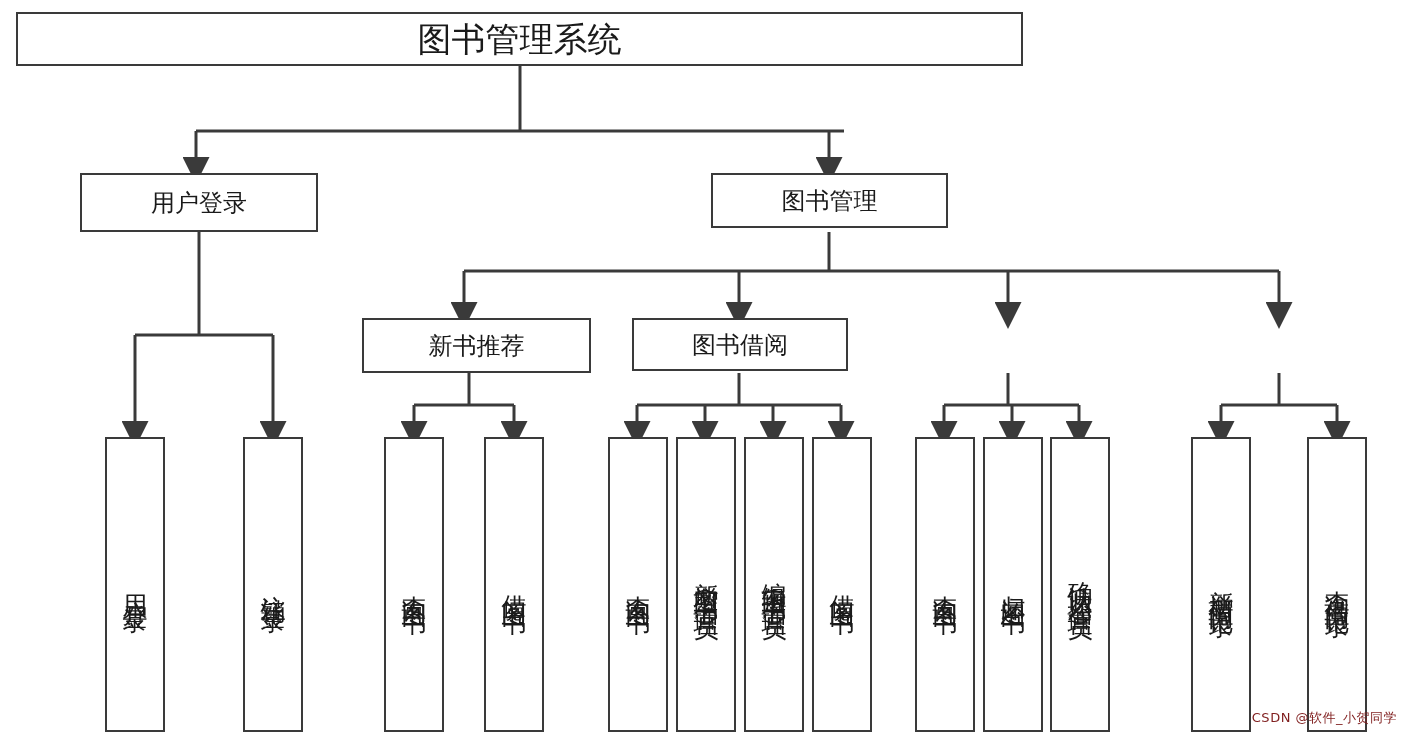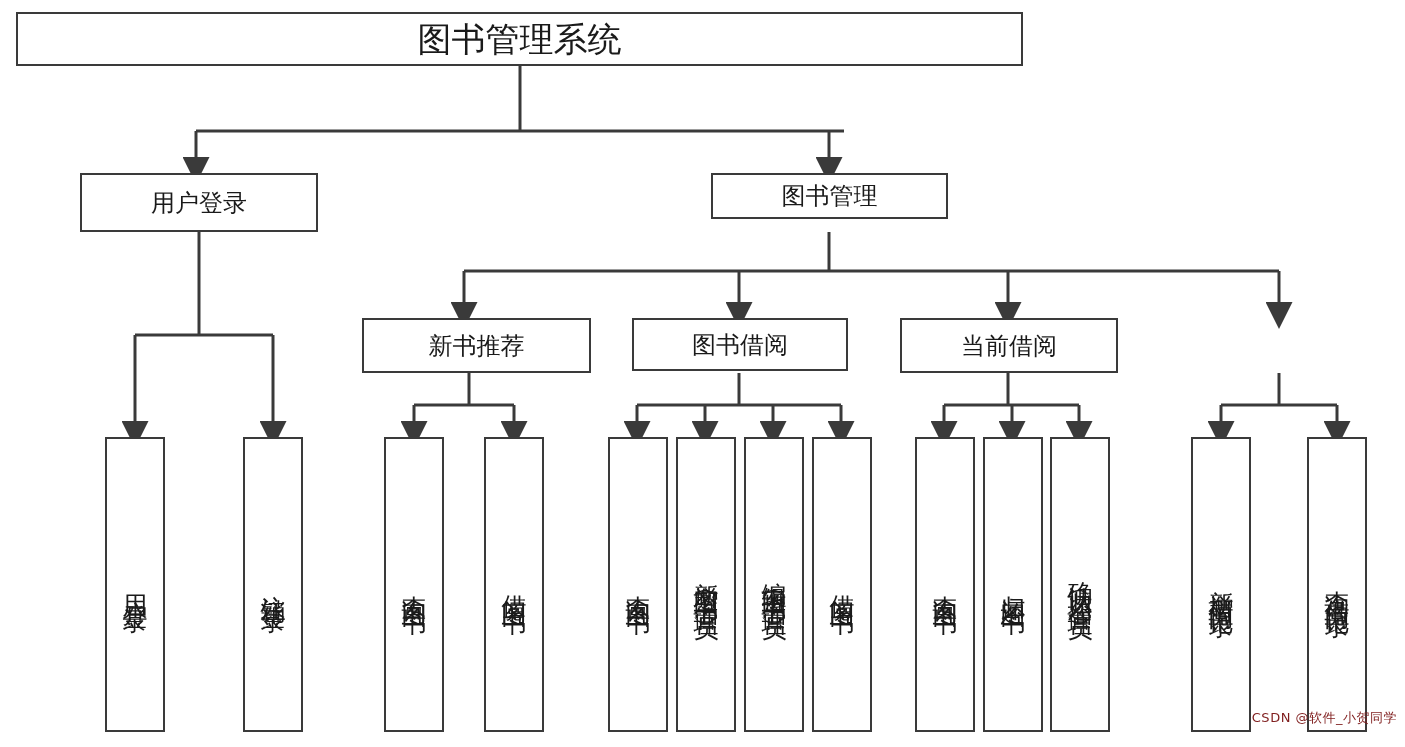--- a/index.html
+++ b/index.html
@@ -129,35 +129,32 @@
   </svg>
 
   <div class="node root-node" style="left:16px; top:12px; width:1007px; height:54px;">
     <span class="hlabel">图书管理系统</span>
   </div>
 
   <div class="node branch-node" style="left:80px; top:173px; width:238px; height:59px;">
     <span class="hlabel">用户登录</span>
   </div>
 
-  <div class="node branch-node" style="left:711px; top:173px; width:237px; height:46px;">
+  <div class="node branch-node" style="left:711px; top:173px; width:237px; height:55px;">
     <span class="hlabel">图书管理</span>
   </div>
 
   <div class="node branch-node" style="left:362px; top:318px; width:229px; height:55px;">
     <span class="hlabel">新书推荐</span>
   </div>
 
   <div class="node branch-node" style="left:632px; top:318px; width:216px; height:53px;">
     <span class="hlabel">图书借阅</span>
   </div>
 
-  <div class="node branch-node" style="left:900px; top:318px; width:218px; height:55px;">
-    <span class="hlabel">当前借阅</span>
-  </div>
 
 
   <div class="node leaf-node" style="left:105px; top:437px; width:60px; height:295px;">
     <span class="leaf-text">用户登录</span>
   </div>
   <div class="node leaf-node" style="left:243px; top:437px; width:60px; height:295px;">
     <span class="leaf-text">注销登录</span>
   </div>
 
   <div class="node leaf-node" style="left:384px; top:437px; width:60px; height:295px;">

